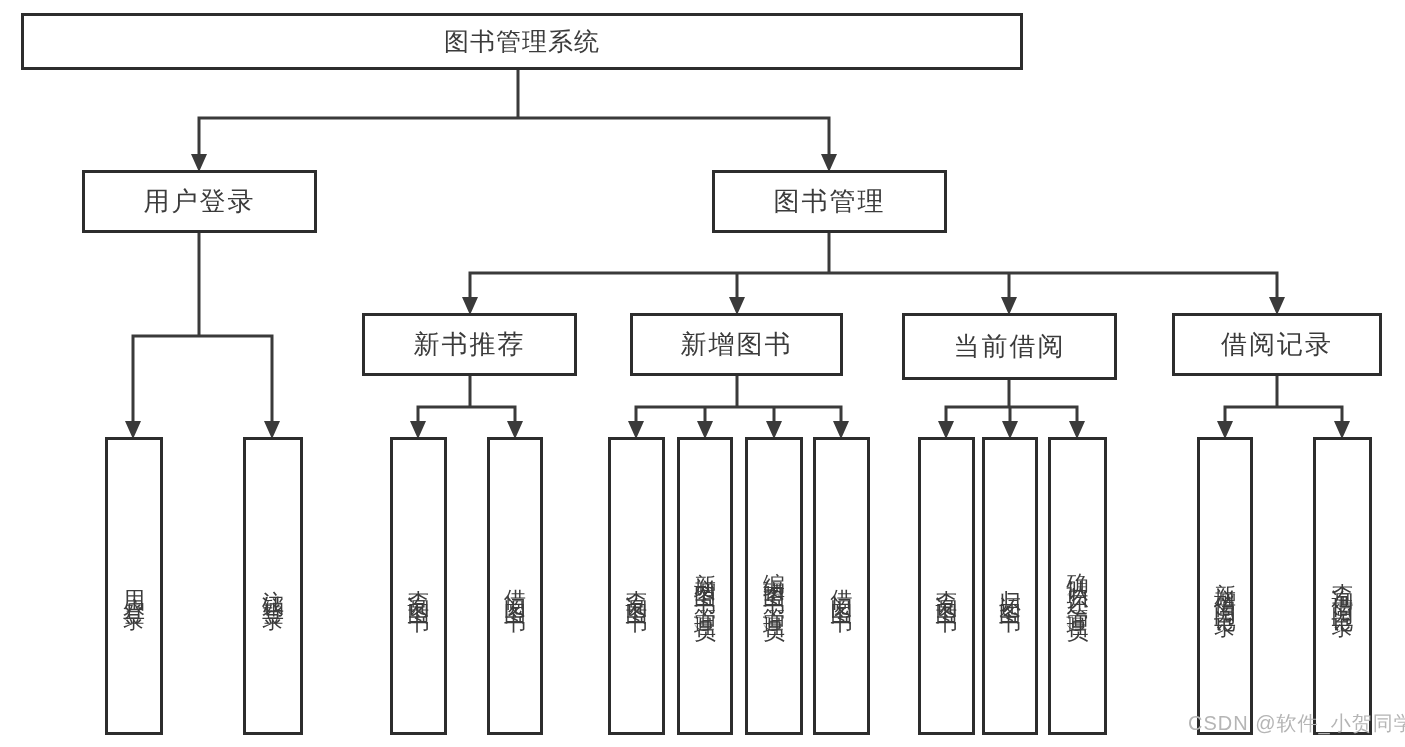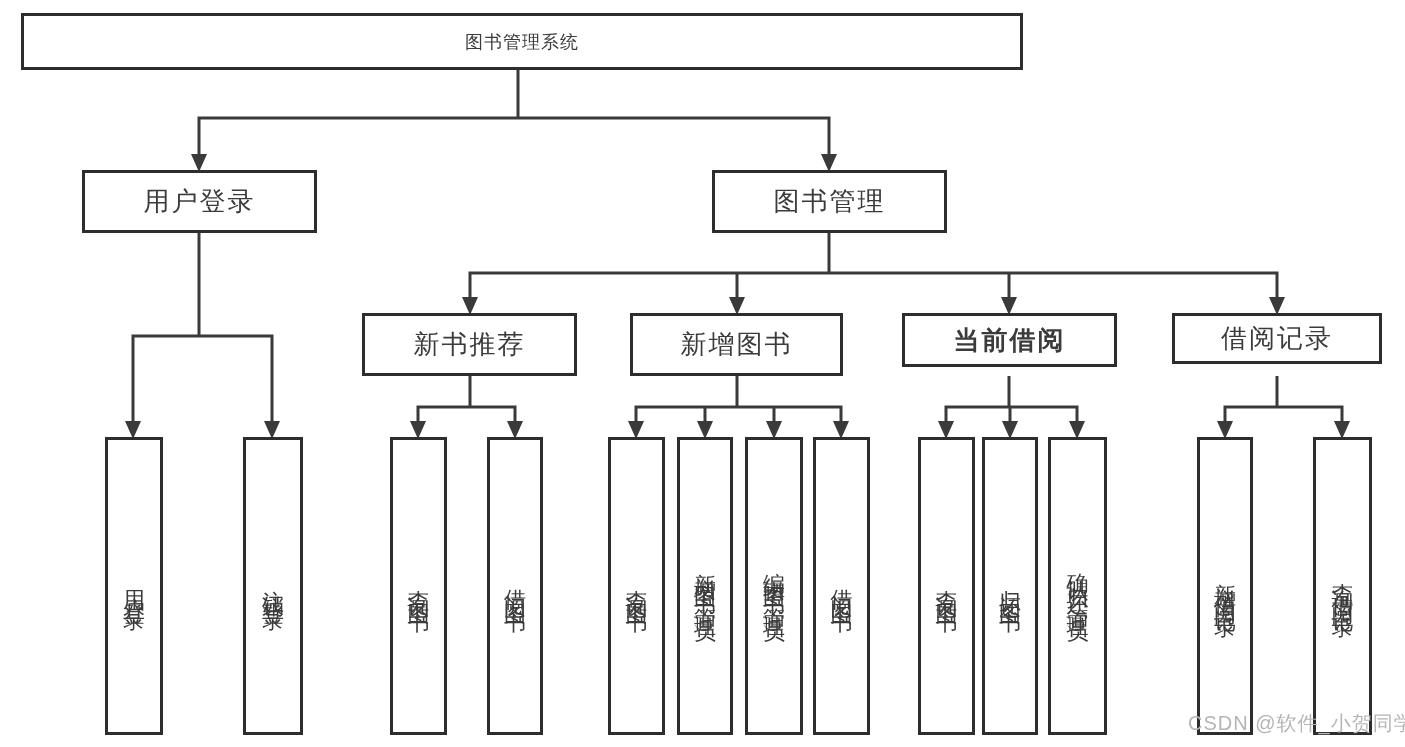--- a/index.html
+++ b/index.html
@@ -22,21 +22,21 @@
     border: 3px solid #2d2d2d;
     background: #ffffff;
     display: flex;
     align-items: center;
     justify-content: center;
     color: #3b3b3b;
     font-size: 26px;
     letter-spacing: 2px;
     z-index: 2;
   }
-  .hbox.root { font-size: 18px; letter-spacing: 1px; }
+  .hbox.root { font-size: 25px; letter-spacing: 1px; }
   .vbox {
     position: absolute;
     box-sizing: border-box;
     top: 437px;
     height: 298px;
     border: 3px solid #2d2d2d;
     background: #ffffff;
     display: flex;
     align-items: center;
     justify-content: center;
@@ -115,22 +115,22 @@
       M1342 439 l-8 -18 h16 z"></path>
   </svg>
 
   <div class="hbox root" style="left:21px; top:13px; width:1002px; height:57px;">图书管理系统</div>
 
   <div class="hbox" style="left:82px; top:170px; width:235px; height:63px;">用户登录</div>
   <div class="hbox" style="left:362px; top:313px; width:215px; height:63px;">新书推荐</div>
 
   <div class="hbox" style="left:712px; top:170px; width:235px; height:63px;">图书管理</div>
   <div class="hbox" style="left:630px; top:313px; width:213px; height:63px;">新增图书</div>
-  <div class="hbox" style="left:902px; top:313px; width:215px; height:54px;font-weight:bold;">当前借阅</div>
-  <div class="hbox" style="left:1172px; top:313px; width:210px; height:51px;">借阅记录</div>
+  <div class="hbox" style="left:902px; top:313px; width:215px; height:67px;">当前借阅</div>
+  <div class="hbox" style="left:1172px; top:313px; width:210px; height:63px;">借阅记录</div>
 
   <div class="vbox" style="left:105px; width:58px;">
     <span>用户登录</span>
   </div>
   <div class="vbox" style="left:243px; width:60px;">
     <span>注销登录</span>
   </div>
 
   <div class="vbox" style="left:390px; width:57px;">
     <span>查询图书</span>

